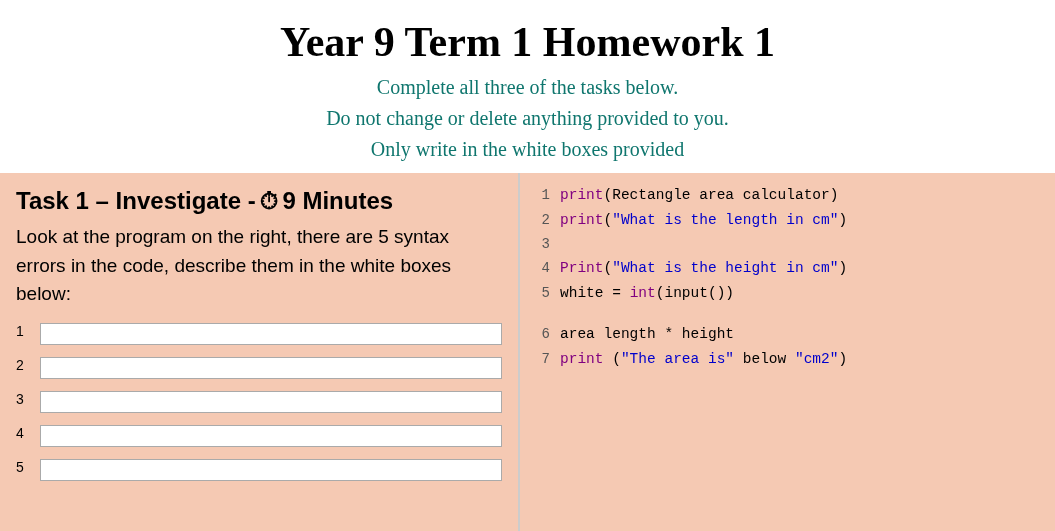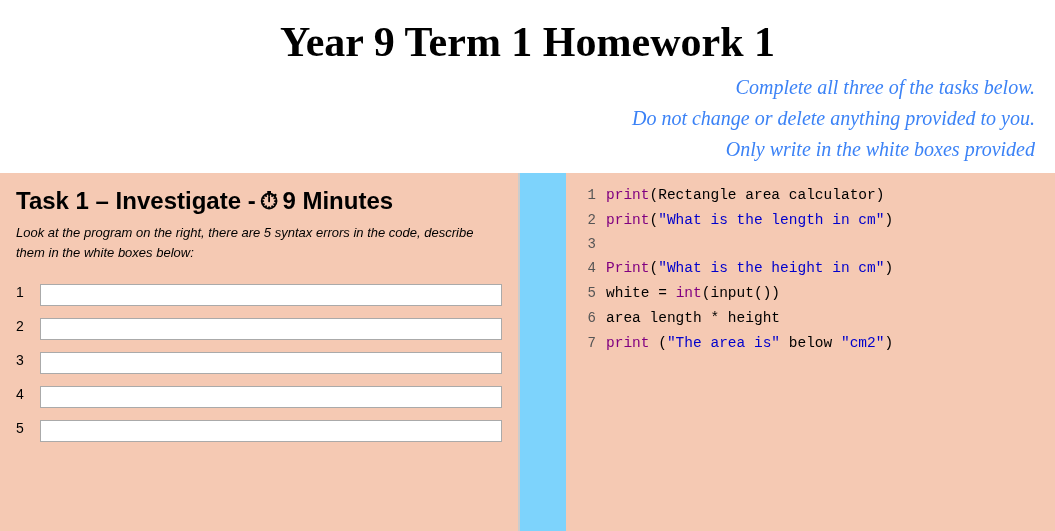--- a/index.html
+++ b/index.html
@@ -21,55 +21,51 @@
       background: #fff;
     }
     .header h1 {
       font-size: 42px;
       font-weight: 900;
       font-family: Georgia, serif;
       color: #000;
       margin-bottom: 6px;
     }
     .header .subtitle {
-      font-style: italic;
       font-size: 20px;
-      color: #3b82f6;
+      color: #0f766e;
       line-height: 1.55;
-      text-align: right;
     }
     .main-content {
       display: flex;
       flex: 1;
-      background: #7dd3fc;
-      gap: 46px;
+      background: #a16207;
     }
     .left-panel {
       flex: 0 0 520px;
       padding: 14px 16px 14px 16px;
       background: #f5c9b3;
       border-right: 2px solid #ccc;
     }
     .task-title {
       font-size: 24px;
       font-weight: 900;
       color: #000;
       font-family: Arial, sans-serif;
       display: flex;
       align-items: center;
       gap: 4px;
       margin-bottom: 8px;
     }
     .task-desc {
-      font-size: 13px;
+      font-size: 19px;
       color: #000;
       font-family: Arial, sans-serif;
       line-height: 1.5;
-      margin-bottom: 22px;
-      font-style: italic;
+      margin-bottom: 14px;
     }
     .answer-list {
       list-style: none;
       display: flex;
       flex-direction: column;
       gap: 12px;
       margin-top: 4px;
     }
     .answer-list li {
       display: flex;
@@ -109,21 +105,21 @@
       color: #555;
       min-width: 16px;
       text-align: right;
       font-size: 14px;
       user-select: none;
     }
     .code-text {
       color: #000;
     }
     .kw-purple { color: #800080; }
-    .kw-black { color: #000; }
+    .kw-black { color: #000; margin-top: 16px; }
     .str-blue { color: #0000cc; }
   </style>
 </head>
 <body>
 
 <div class="page">
 
   <div class="header">
     <h1>Year 9 Term 1 Homework 1</h1>
     <div class="subtitle">

